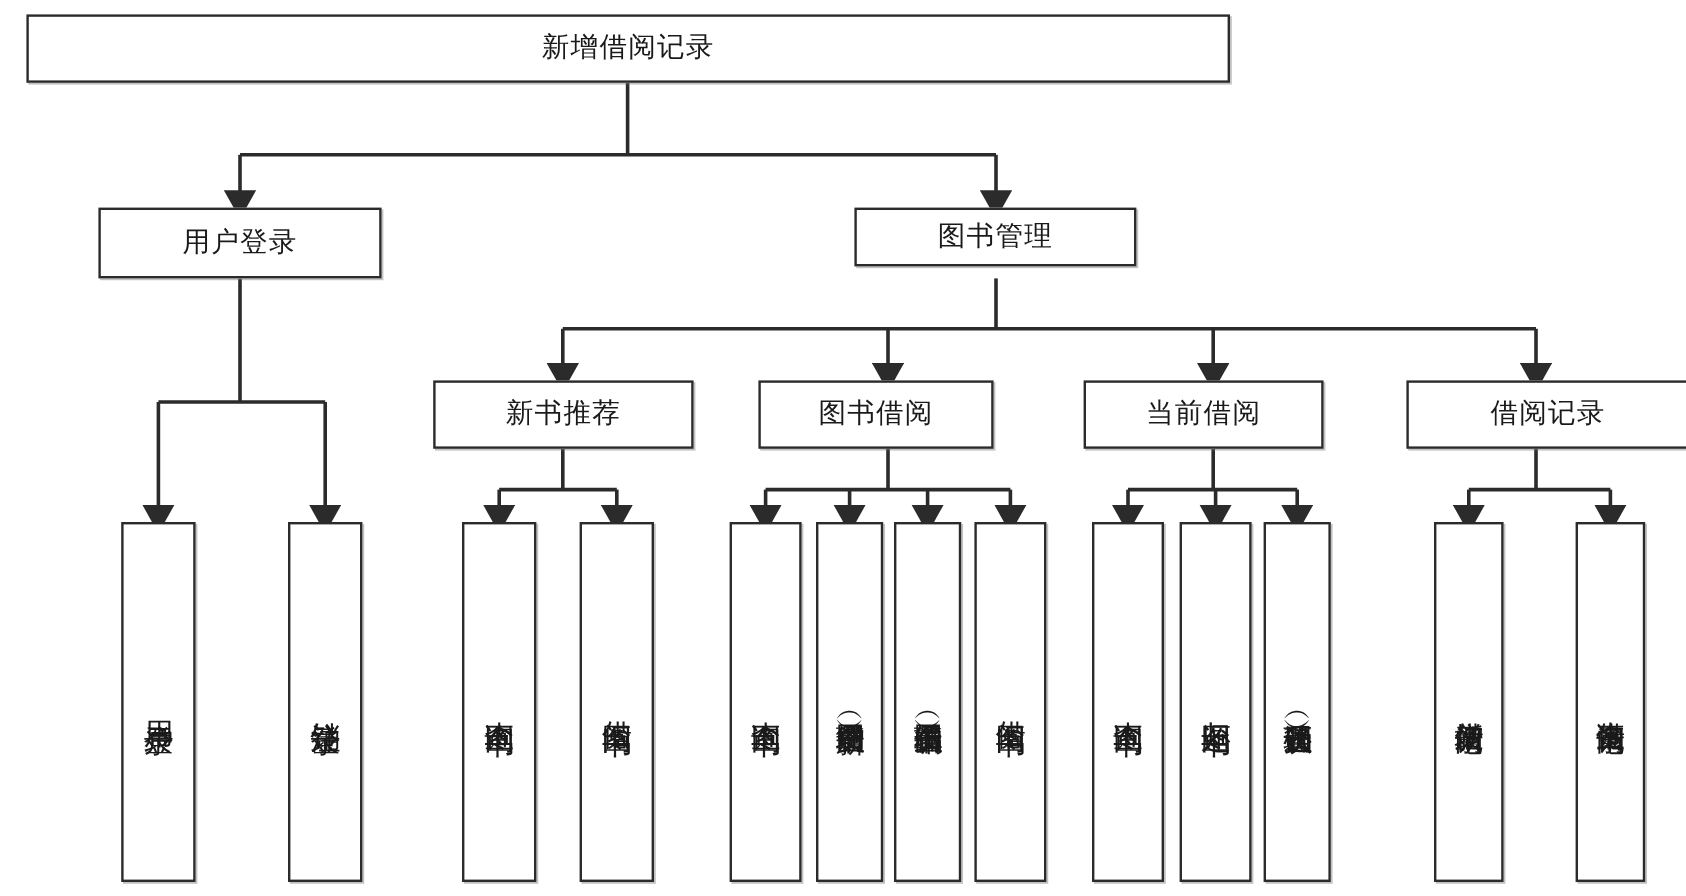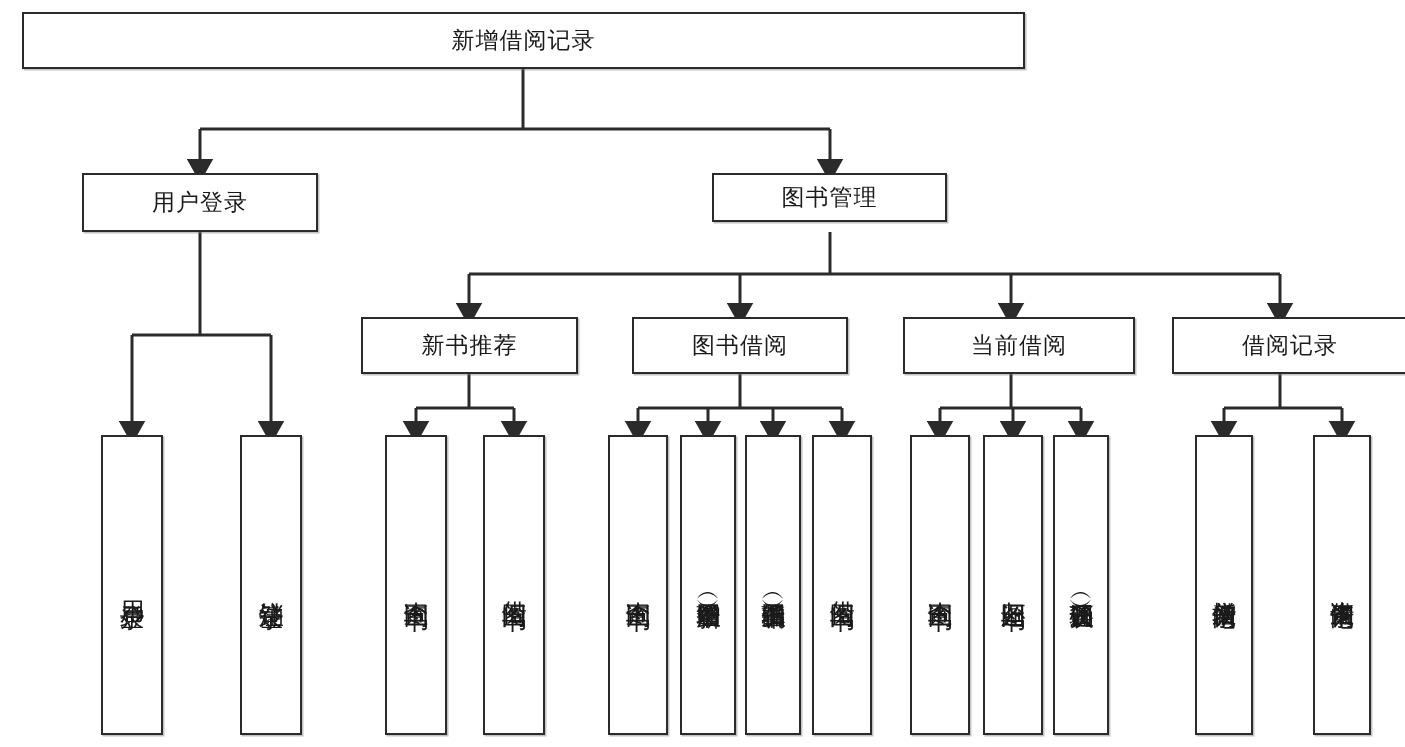--- a/index.html
+++ b/index.html
@@ -122,24 +122,24 @@
   <div class="node" style="left:82px; top:173px; width:236px; height:59px;">
     <span class="node-label">用户登录</span>
   </div>
   <div class="node" style="left:712px; top:173px; width:235px; height:49px;">
     <span class="node-label">图书管理</span>
   </div>
 
   <div class="node" style="left:361px; top:317px; width:217px; height:57px;">
     <span class="node-label">新书推荐</span>
   </div>
-  <div class="node" style="left:632px; top:317px; width:216px; height:57px;">
+  <div class="node" style="left:632px; top:317px; width:196px; height:57px;">
     <span class="node-label">图书借阅</span>
   </div>
-  <div class="node" style="left:903px; top:317px; width:232px; height:57px;">
+  <div class="node" style="left:903px; top:317px; width:200px; height:57px;">
     <span class="node-label">当前借阅</span>
   </div>
   <div class="node" style="left:1172px; top:317px; width:236px; height:57px;">
     <span class="node-label">借阅记录</span>
   </div>
 
   <div class="node vertical" style="left:101px; top:435px; width:62px; height:300px;">
     <span class="node-label">用户登录</span>
   </div>
   <div class="node vertical" style="left:240px; top:435px; width:62px; height:300px;">

